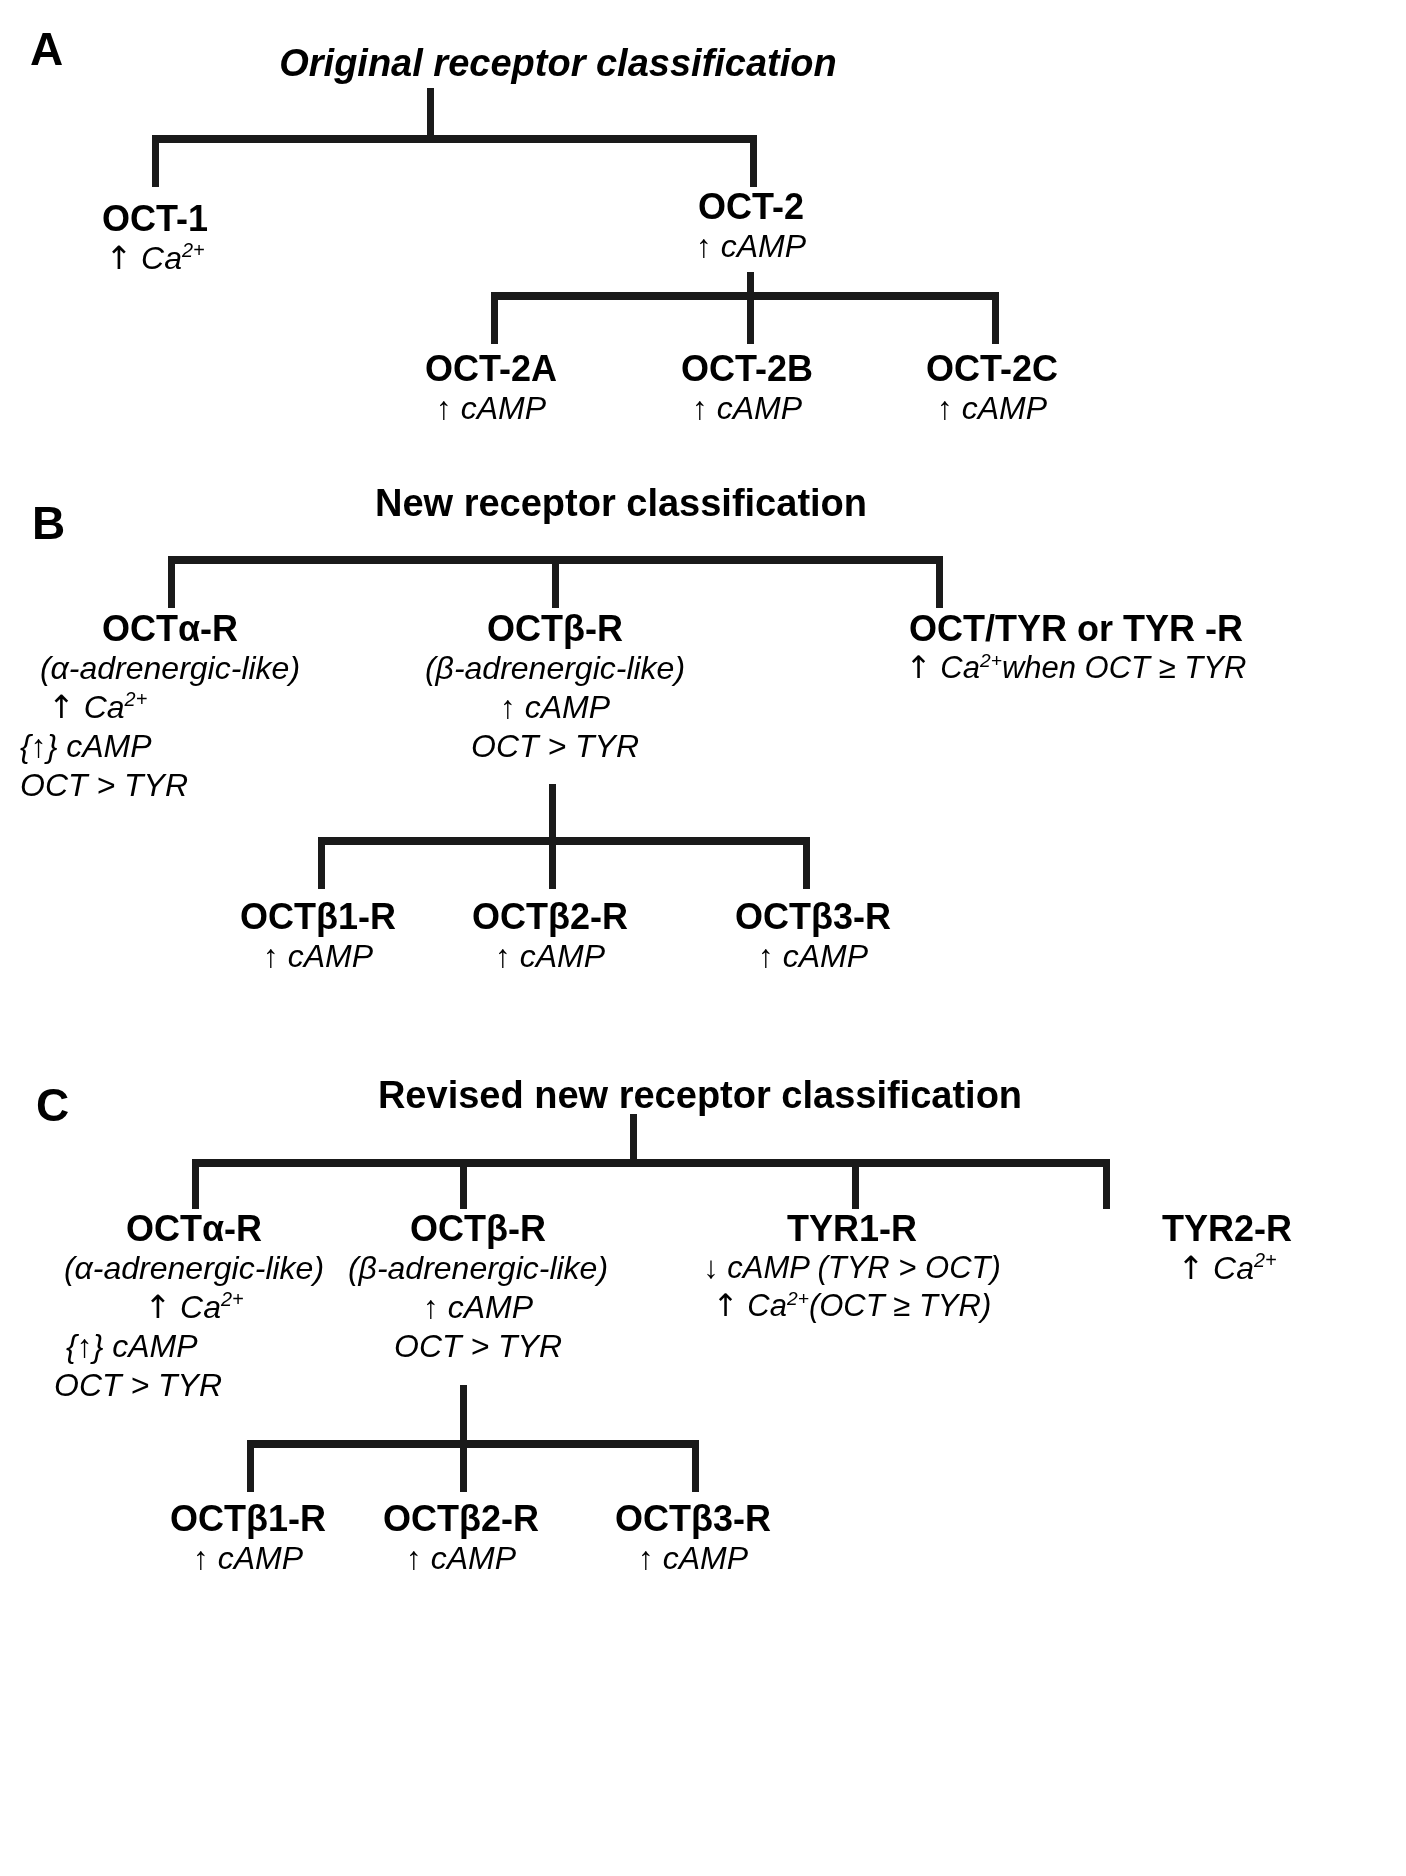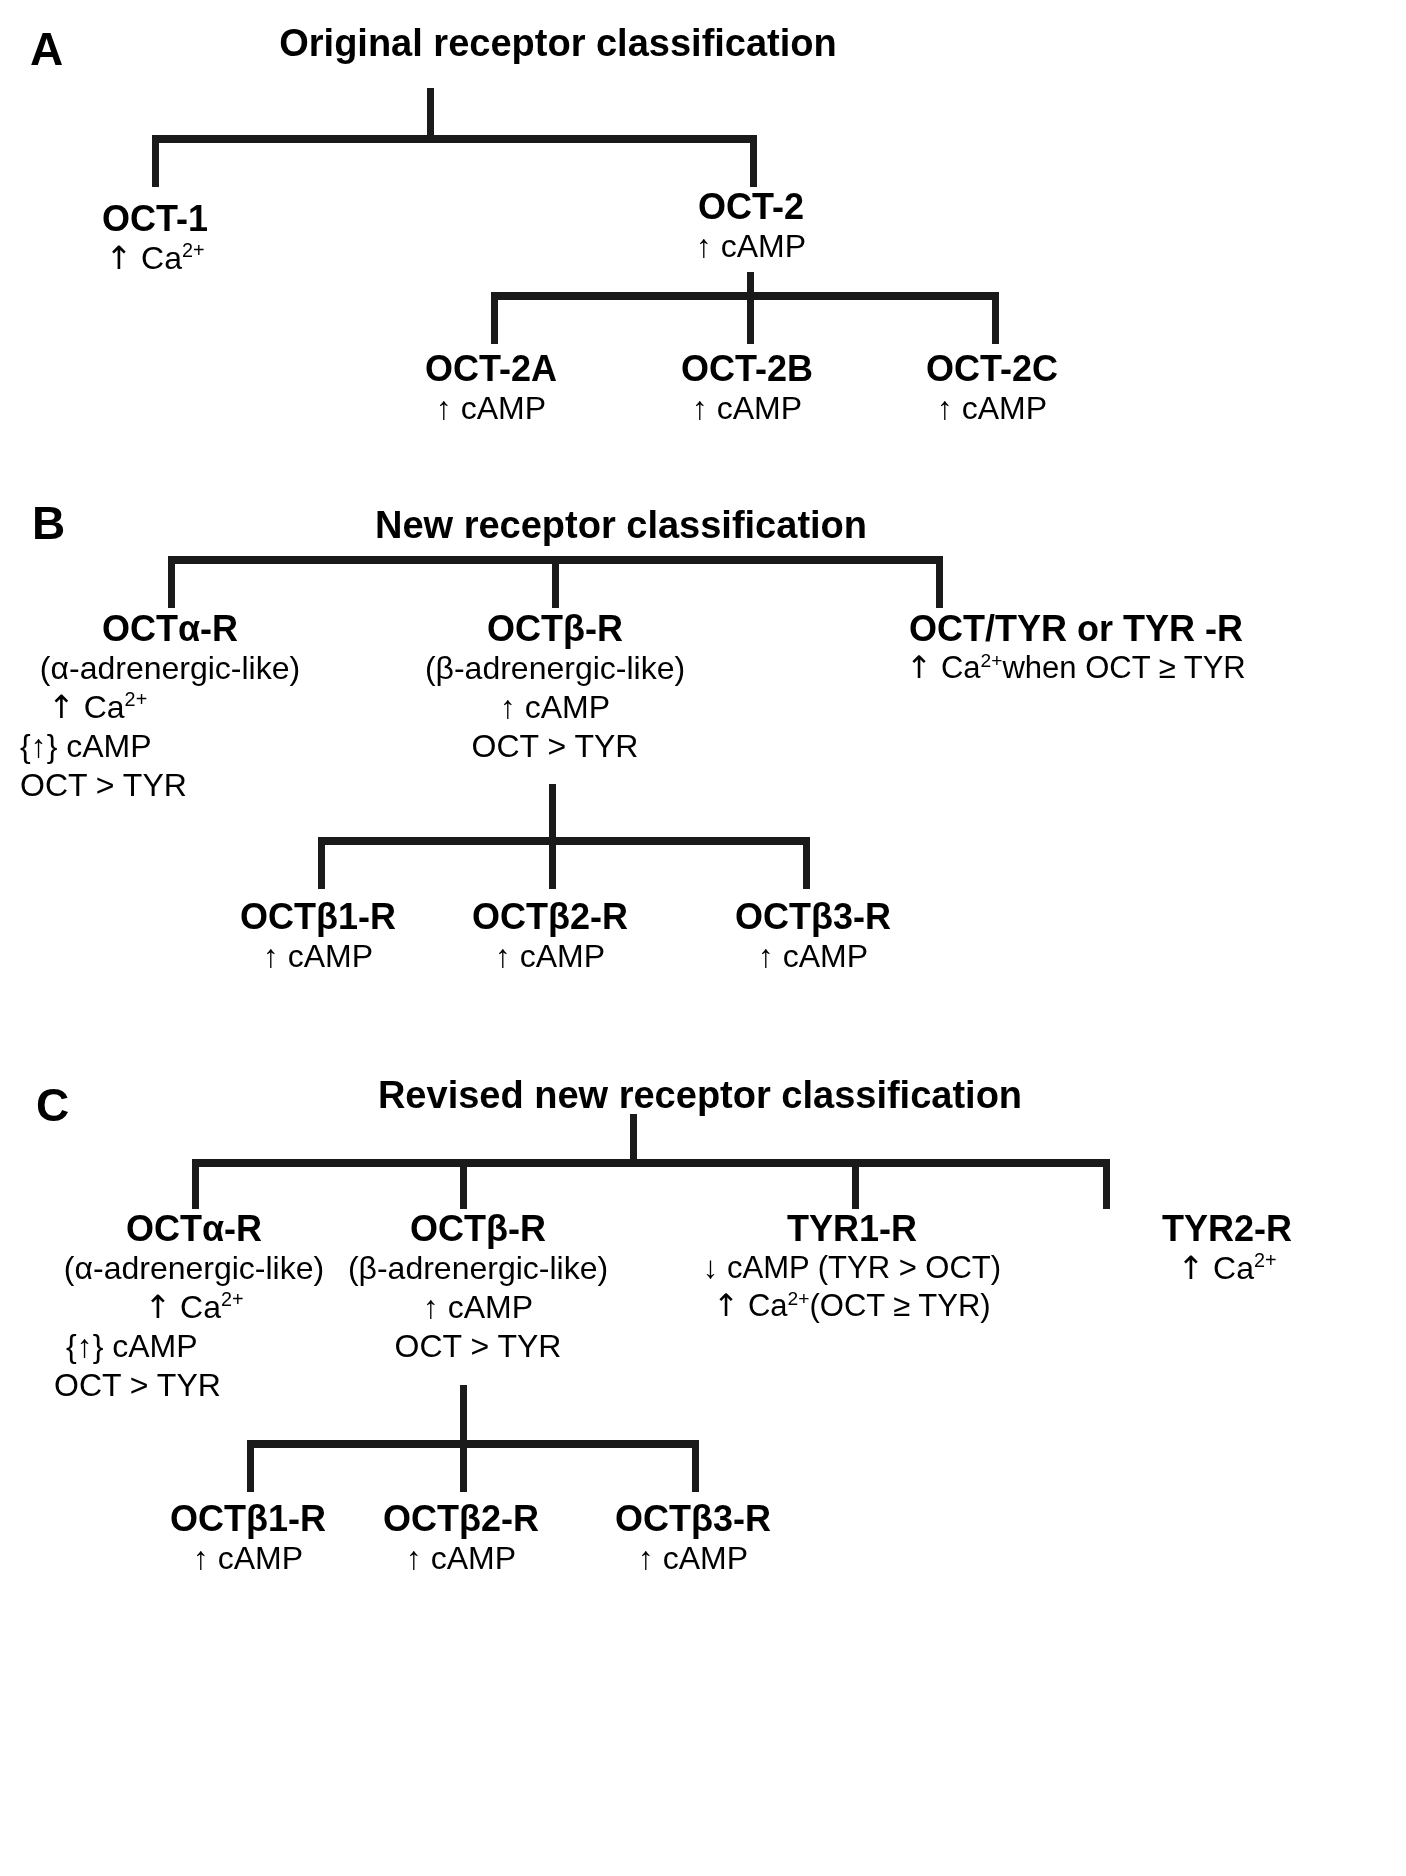--- a/index.html
+++ b/index.html
@@ -16,34 +16,34 @@
     position:absolute;font-weight:bold;font-size:38px;line-height:1;
     white-space:nowrap;text-align:center;
   }
   .node{
     position:absolute;text-align:center;white-space:nowrap;
   }
   .node-label{
     font-weight:bold;font-size:36px;line-height:1.08;display:block;
   }
   .node-sub{
-    font-weight:normal;font-size:32px;line-height:1.22;display:block;
+    font-weight:normal;font-size:32px;line-height:1.22;display:block;font-style:italic;
   }
   .node-sub.small{font-size:31px;}
   .leftcol{text-align:left;}
   sup{font-size:0.62em;vertical-align:super;line-height:0;}
   .vline{position:absolute;background:#1a1a1a;width:7px;}
   .hline{position:absolute;background:#1a1a1a;height:8px;}
   .arrow{font-family:"DejaVu Sans",sans-serif;}
 </style>
 </head>
 <body>
 
 <div class="panel-letter" style="left:30px;top:26px;">A</div>
-<div class="panel-title" style="left:188px;top:24px;width:740px;">Original receptor classification</div>
+<div class="panel-title" style="left:188px;top:44px;width:740px;font-style:italic;">Original receptor classification</div>
 
 <div class="vline" style="left:427px;top:88px;height:52px;"></div>
 <div class="hline" style="left:152px;top:135px;width:605px;"></div>
 <div class="vline" style="left:152px;top:135px;height:52px;"></div>
 <div class="vline" style="left:750px;top:135px;height:52px;"></div>
 
 <div class="node" style="left:40px;top:200px;width:230px;">
   <span class="node-label">OCT-1</span>
   <span class="node-sub"><span class="arrow">↑</span> <span>Ca</span><sup>2+</sup></span>
 </div>
@@ -66,21 +66,21 @@
 <div class="node" style="left:637px;top:350px;width:220px;">
   <span class="node-label">OCT-2B</span>
   <span class="node-sub">↑ cAMP</span>
 </div>
 <div class="node" style="left:882px;top:350px;width:220px;">
   <span class="node-label">OCT-2C</span>
   <span class="node-sub">↑ cAMP</span>
 </div>
 
 <div class="panel-letter" style="left:32px;top:500px;">B</div>
-<div class="panel-title" style="left:196px;top:506px;width:850px;">New receptor classification</div>
+<div class="panel-title" style="left:196px;top:484px;width:850px;">New receptor classification</div>
 
 <div class="hline" style="left:168px;top:556px;width:775px;"></div>
 <div class="vline" style="left:168px;top:556px;height:52px;"></div>
 <div class="vline" style="left:552px;top:556px;height:52px;"></div>
 <div class="vline" style="left:936px;top:556px;height:52px;"></div>
 
 <div class="node" style="left:20px;top:610px;width:300px;">
   <span class="node-label">OCTα-R</span>
   <span class="node-sub">(α-adrenergic-like)</span>
   <span class="node-sub leftcol" style="padding-left:28px;"><span class="arrow">↑</span> <span>Ca</span><sup>2+</sup></span>

